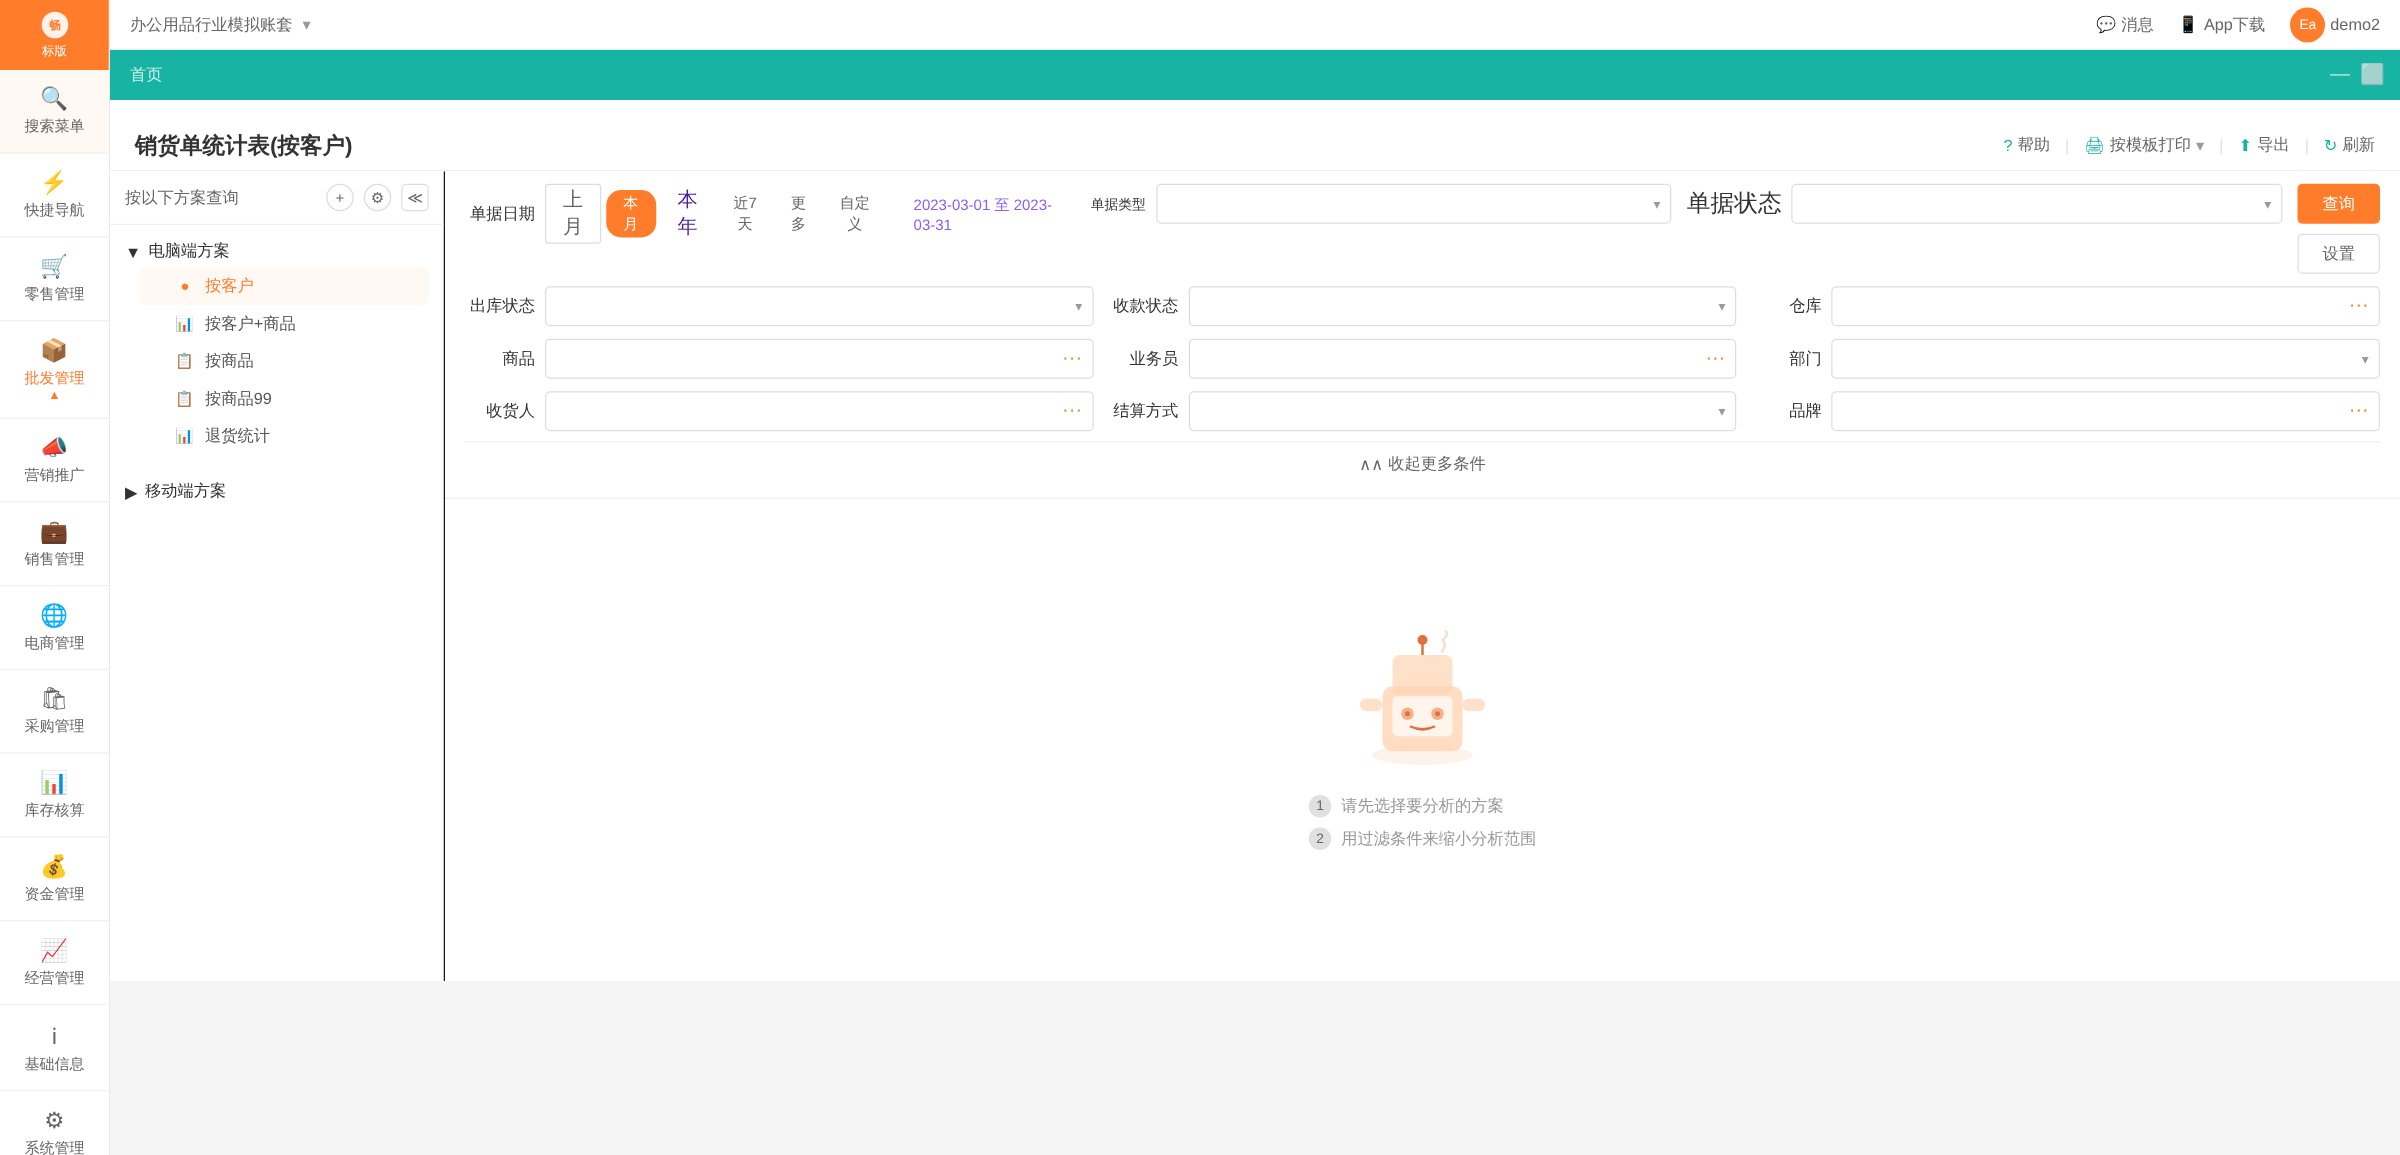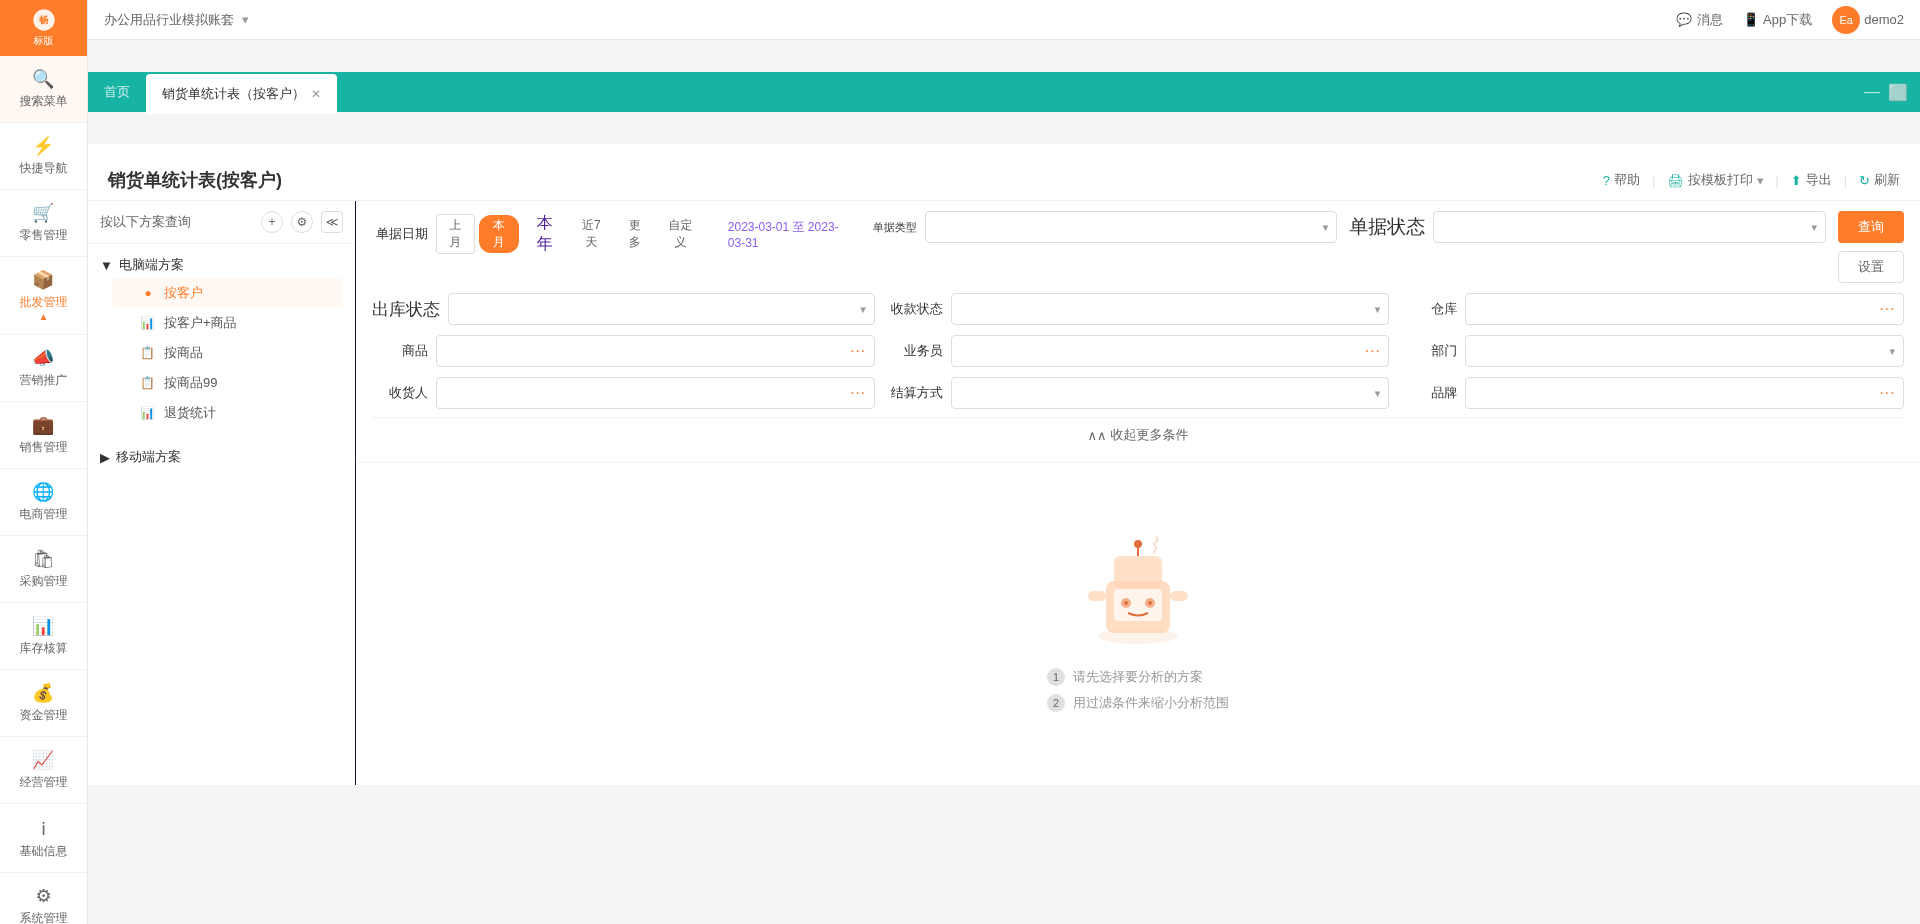--- a/index.html
+++ b/index.html
@@ -9,21 +9,21 @@
     .sidebar { width: 88px; background: #fff; border-right: 1px solid #e8e8e8; display: flex; flex-direction: column; align-items: center; height: 924px; overflow-y: auto; }
     .logo-area { width: 100%; background: #ff7c2a; padding: 8px 0; display: flex; flex-direction: column; align-items: center; justify-content: center; height: 56px; }
     .logo-icon { width: 36px; height: 36px; }
     .logo-text { color: #fff; font-size: 10px; margin-top: 2px; }
     .nav-item { width: 100%; padding: 12px 4px; display: flex; flex-direction: column; align-items: center; cursor: pointer; color: #666; font-size: 12px; border-bottom: 1px solid #f0f0f0; }
     .nav-item.active { color: #ff7c2a; }
     .nav-item .nav-icon { font-size: 18px; margin-bottom: 3px; }
     .nav-item.search { background: #fff8f3; }
 
     
-    .main-area { flex: 1; display: flex; flex-direction: column; height: 785px; overflow: hidden; gap: 32px; }
+    .main-area { flex: 1; display: flex; flex-direction: column; height: 785px; overflow: hidden; }
 
     
     .top-bar { height: 40px; background: #fff; border-bottom: 1px solid #e8e8e8; display: flex; align-items: center; padding: 0 16px; justify-content: space-between; }
     .top-bar-left { display: flex; align-items: center; gap: 8px; color: #666; font-size: 13px; }
     .top-bar-right { display: flex; align-items: center; gap: 20px; color: #666; font-size: 13px; }
     .top-bar-right .icon-item { display: flex; align-items: center; gap: 4px; cursor: pointer; }
     .user-avatar { width: 28px; height: 28px; background: #ff7c2a; border-radius: 50%; display: flex; align-items: center; justify-content: center; color: #fff; font-size: 11px; }
 
     
     .tab-bar { height: 40px; background: #17b3a3; display: flex; align-items: center; padding: 0 0; }
@@ -160,24 +160,20 @@
         </div>
         <span>demo2</span>
       </div>
     </div>
   </div>
 
   <div class="tab-bar">
     <div class="tab-item home">
       <span>首页</span>
     </div>
-    <div class="tab-item active">
-      <span>销货单统计表（按客户）</span>
-      <span class="tab-close">✕</span>
-    </div>
     <div style="margin-left:auto;display:flex;align-items:center;padding-right:12px;gap:8px;">
       <span style="color:rgba(255,255,255,0.7);font-size:16px;cursor:pointer;">—</span>
       <span style="color:rgba(255,255,255,0.7);font-size:16px;cursor:pointer;">⬜</span>
     </div>
   </div>
 
   <div class="content">
 
     <div class="page-header">
       <span class="page-title">销货单统计表(按客户)</span>
@@ -255,21 +251,21 @@
       </div>
 
       <div style="flex:1; display:flex; flex-direction:column; overflow:hidden;">
 
         <div style="background:#fff; border-bottom:1px solid #f0f0f0; padding: 10px 16px;">
 
           <div style="display:flex; align-items:flex-start; gap:12px; margin-bottom:10px;">
             <div style="display:flex; align-items:center; gap:8px; flex:1;">
               <span style="color:#333;font-size:13px;min-width:56px;text-align:right;white-space:nowrap;">单据日期</span>
               <div style="display:flex;align-items:center;gap:4px;">
-                <button style="padding:2px 8px;border-radius:3px;cursor:pointer;font-size:12px;color:#666;border:1px solid #ddd;background:#fff;">上月</button>
+                <button style="padding:2px 8px;border-radius:3px;cursor:pointer;font-size:16px;color:#666;border:1px solid #ddd;background:#fff;">上月</button>
                 <button style="padding:2px 10px;border-radius:12px;cursor:pointer;font-size:12px;color:#fff;border:none;background:#ff7c2a;">本月</button>
                 <button style="padding:2px 8px;border-radius:3px;cursor:pointer;font-size:16px;color:#4c1d95;border:none;background:transparent;">本年</button>
                 <button style="padding:2px 8px;border-radius:3px;cursor:pointer;font-size:12px;color:#666;border:none;background:transparent;">近7天</button>
                 <button style="padding:2px 8px;border-radius:3px;cursor:pointer;font-size:12px;color:#666;border:none;background:transparent;">更多</button>
                 <button style="padding:2px 8px;border-radius:3px;cursor:pointer;font-size:12px;color:#666;border:none;background:transparent;">自定义</button>
                 <span style="color:#8b5cf6;font-size:12px;margin-left:20px;">2023-03-01 至 2023-03-31</span>
               </div>
             </div>
 
             <div style="display:flex;align-items:center;gap:8px;flex:1;">
@@ -287,21 +283,21 @@
             </div>
 
             <div style="display:flex;flex-direction:column;gap:8px;">
               <button class="btn-search">查询</button>
               <button class="btn-settings">设置</button>
             </div>
           </div>
 
           <div style="display:flex;align-items:center;gap:12px;margin-bottom:10px;">
             <div style="display:flex;align-items:center;gap:8px;flex:1;">
-              <span style="color:#333;font-size:17px;min-width:56px;text-align:right;">出库状态</span>
+              <span style="color:#333;font-size:13px;min-width:56px;text-align:right;">出库状态</span>
               <div style="flex:1;height:32px;border:1px solid #ddd;border-radius:4px;padding:0 8px;display:flex;align-items:center;background:#fff;cursor:pointer;">
                 <span style="margin-left:auto;color:#999;font-size:11px;">▾</span>
               </div>
             </div>
             <div style="display:flex;align-items:center;gap:8px;flex:1;">
               <span style="color:#333;font-size:13px;min-width:56px;text-align:right;">收款状态</span>
               <div style="flex:1;height:32px;border:1px solid #ddd;border-radius:4px;padding:0 8px;display:flex;align-items:center;background:#fff;cursor:pointer;">
                 <span style="margin-left:auto;color:#999;font-size:11px;">▾</span>
               </div>
             </div>

